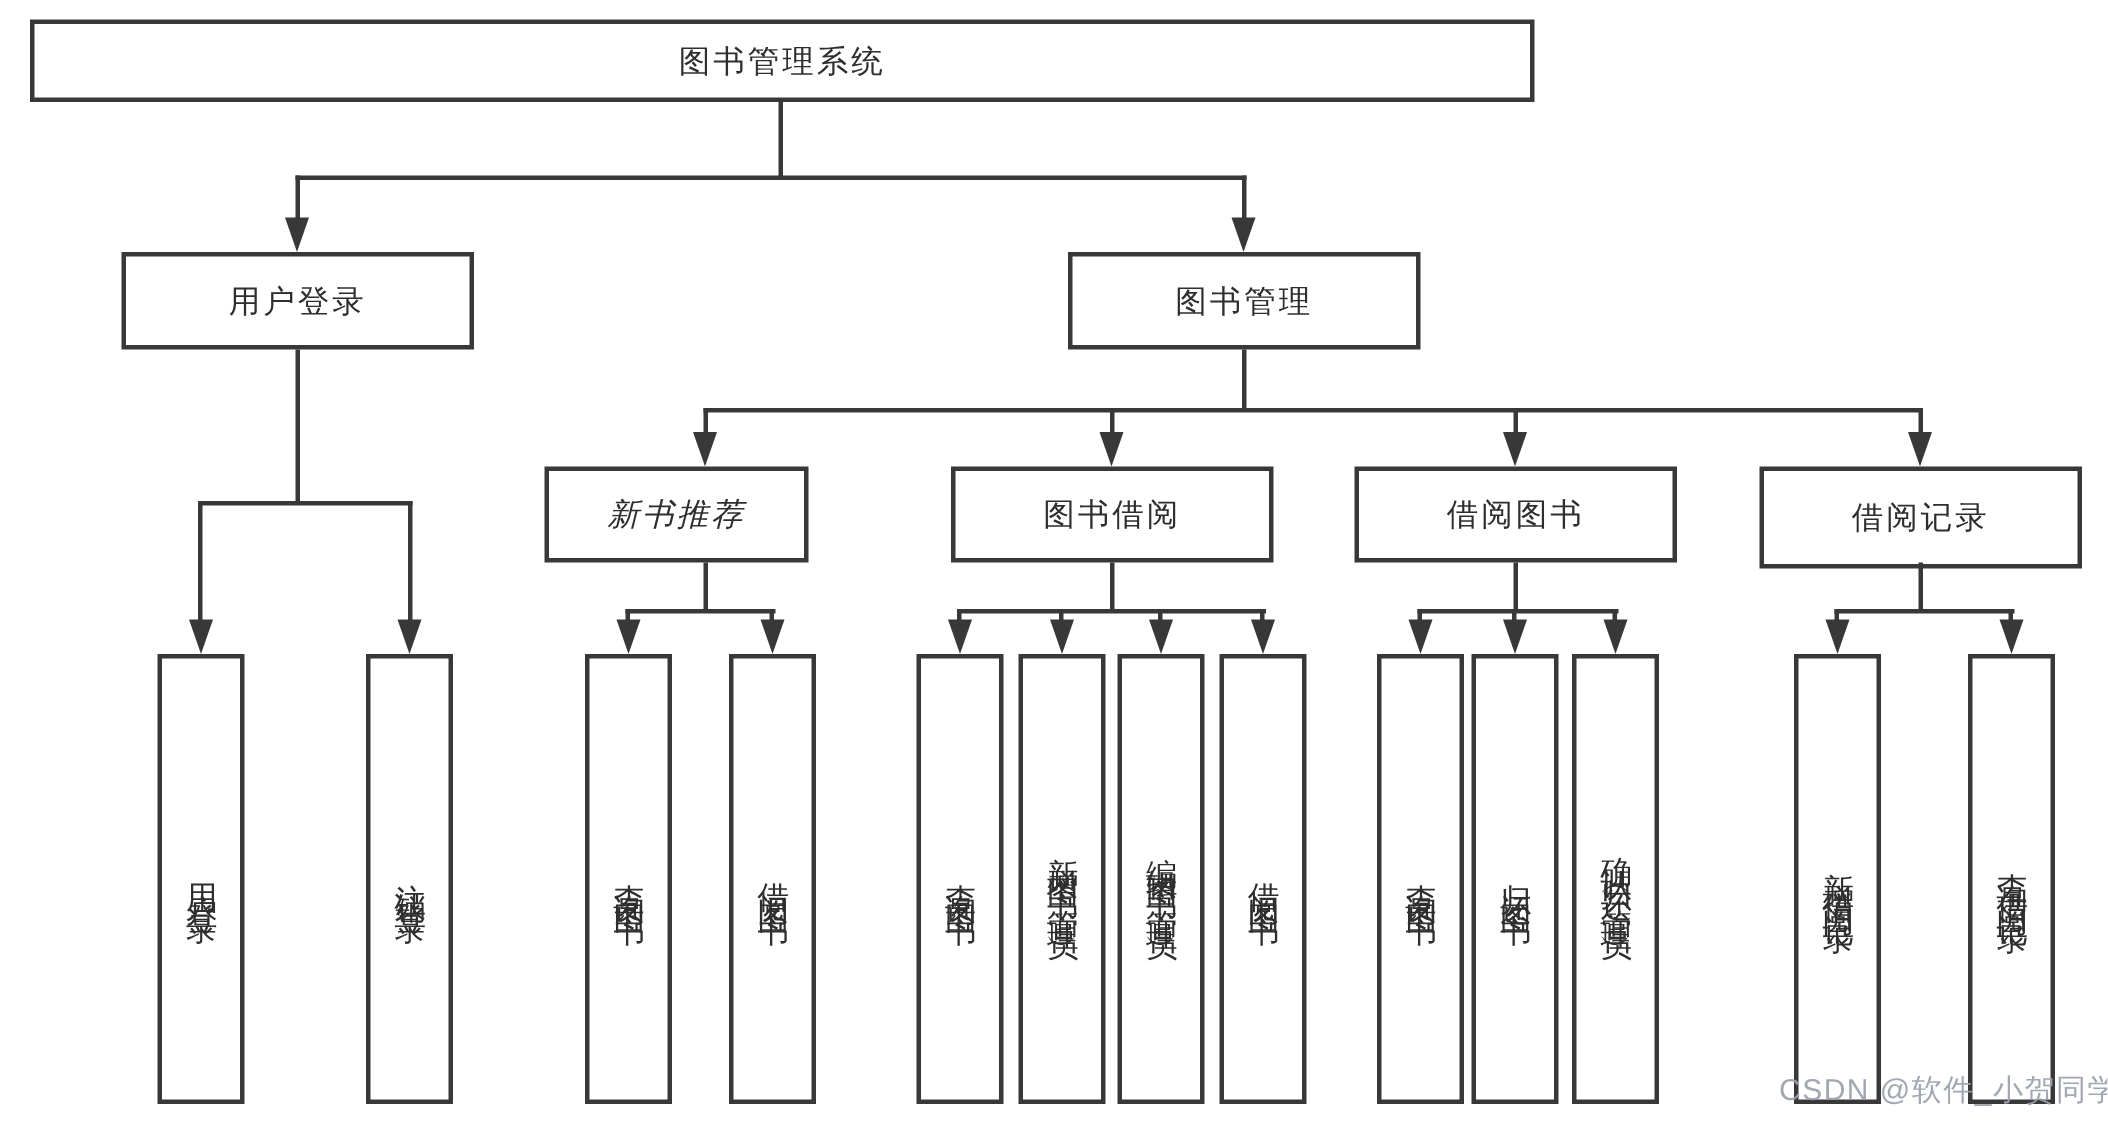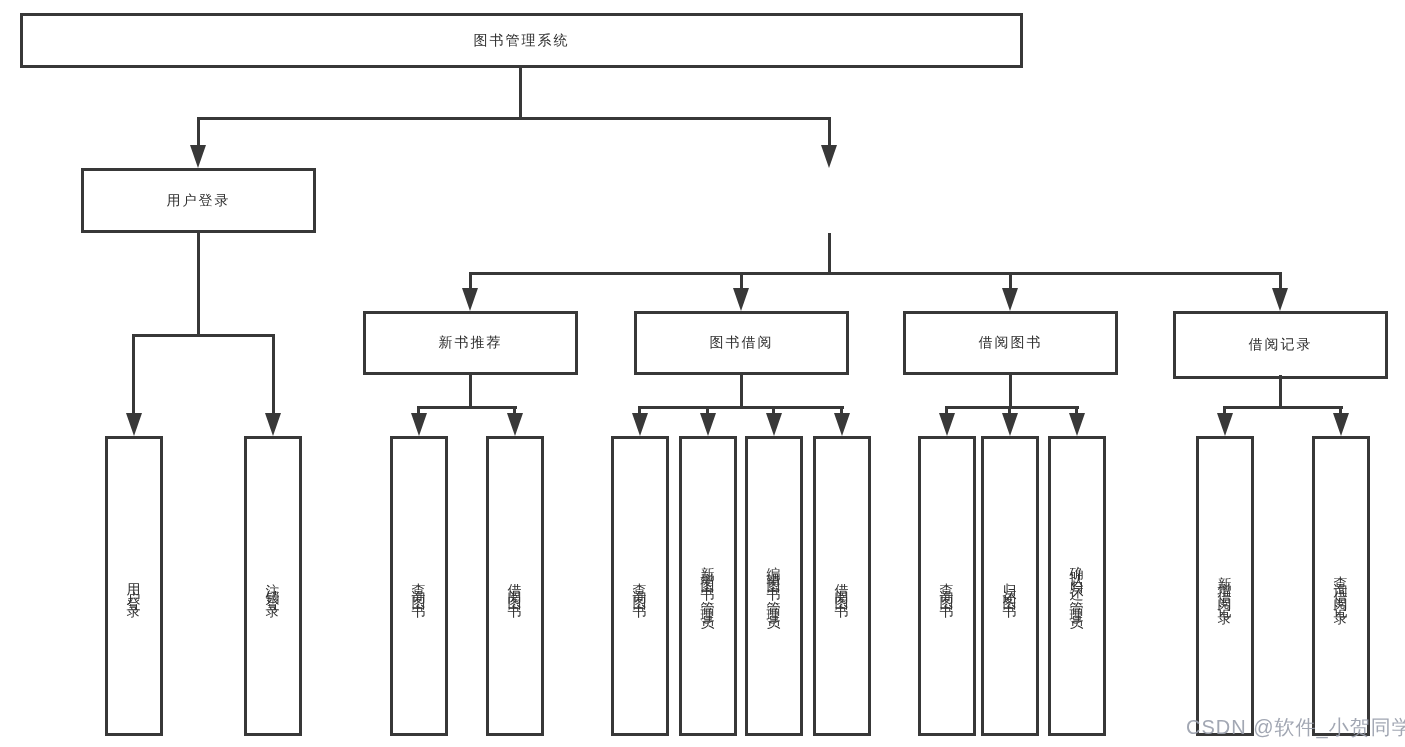--- a/index.html
+++ b/index.html
@@ -3,21 +3,21 @@
 <meta charset="utf-8">
 <style>
   html,body{margin:0;padding:0;background:#ffffff;}
   #canvas{
     position:relative;width:1405px;height:747px;background:#ffffff;overflow:hidden;
     font-family:"Liberation Sans","DejaVu Sans",sans-serif;
   }
   .box{
     position:absolute;box-sizing:border-box;border:3px solid #383838;background:#ffffff;
     display:flex;align-items:center;justify-content:center;
-    font-size:14px;color:#2e2e2e;letter-spacing:2px;
+    font-size:21px;color:#2e2e2e;letter-spacing:2px;
   }
   .vbox span{
     writing-mode:vertical-rl;text-orientation:mixed;letter-spacing:7px;line-height:1;
   }
   .line{position:absolute;background:#383838;}
   .arrow{
     position:absolute;width:0;height:0;
     border-left:8px solid transparent;border-right:8px solid transparent;
     border-top:23px solid #383838;
   }
@@ -31,22 +31,25 @@
 
 <div id="canvas">
 
   <div class="box" style="left:20px;top:13px;width:1003px;height:55px;">
     <span>图书管理系统</span>
   </div>
 
   <div class="box" style="left:81px;top:168px;width:235px;height:65px;">
     <span>用户登录</span>
   </div>
+  <div class="box" style="left:712px;top:168px;width:235px;height:65px;">
+    <span>图书管理</span>
+  </div>
 
-  <div class="box" style="left:363px;top:311px;width:215px;height:64px;">
+  <div class="box" style="left:363px;top:311px;width:176px;height:64px;font-style:italic;">
     <span>新书推荐</span>
   </div>
   <div class="box" style="left:634px;top:311px;width:215px;height:64px;align-items:center;">
     <span>图书借阅</span>
   </div>
   <div class="box" style="left:903px;top:311px;width:215px;height:64px;">
     <span>借阅图书</span>
   </div>
   <div class="box" style="left:1173px;top:311px;width:215px;height:68px;">
     <span>借阅记录</span>

